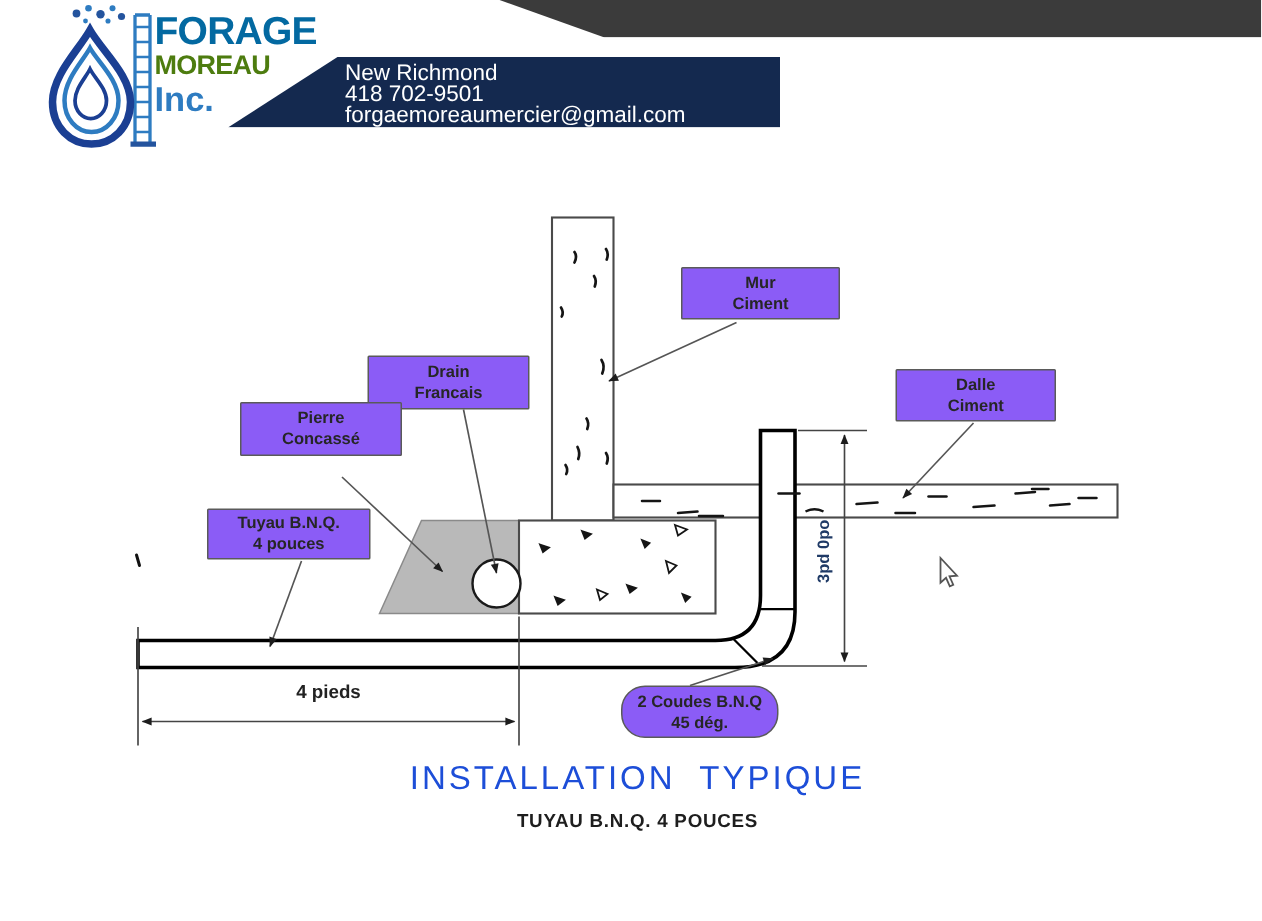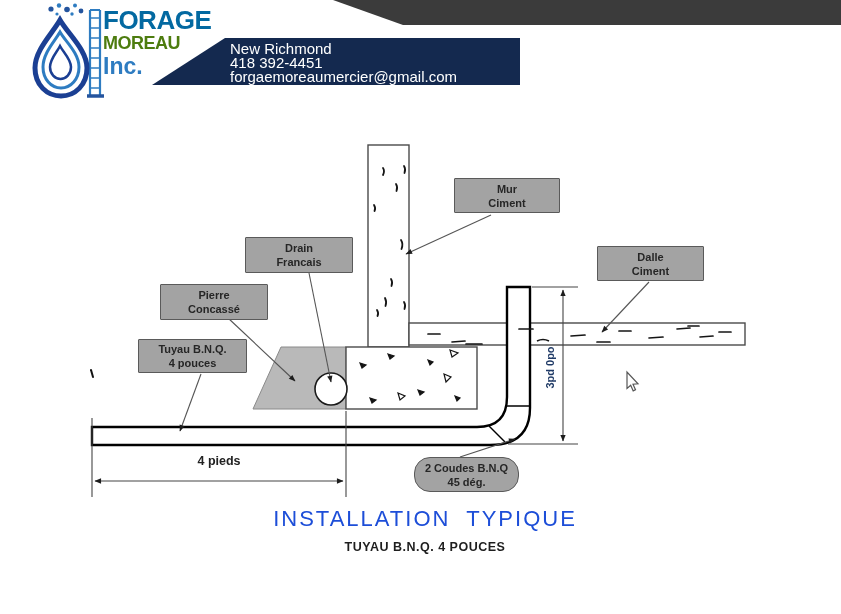--- a/index.html
+++ b/index.html
@@ -13,27 +13,27 @@
           clip-path:polygon(73px 0,368px 0,368px 47px,0 47px);}
   .banner-text{padding:4px 0 0 78px;color:#ffffff;font-size:15px;font-weight:normal;line-height:14px;}
   .logo-svg{position:absolute;left:24px;top:2px;width:85px;height:100px;}
   .logo-text{position:absolute;left:103px;top:9px;font-weight:bold;}
   .logo-l1{font-size:26px;line-height:23px;color:#0369a1;letter-spacing:-0.5px;}
   .logo-l2{font-size:18px;line-height:23px;color:#4d7c0f;letter-spacing:-0.5px;}
   .logo-l3{font-size:23px;line-height:23px;color:#2e7cc1;}
 
   
   .dsvg{position:absolute;left:0;top:0;width:841px;height:614px;}
-  .dlabel{position:absolute;border:1.4px solid #5a5a5a;border-radius:1px;background:#a3a3a3;
+  .dlabel{position:absolute;border:1.4px solid #5a5a5a;border-radius:1px;background:#8b5cf6;
           display:flex;flex-direction:column;align-items:center;justify-content:center;
           font-size:11px;font-weight:bold;color:#262626;line-height:14px;text-align:center;}
   #lbl-mur   {left:454px;top:178px;width:104px;height:33px;}
   #lbl-dalle {left:597px;top:246px;width:105px;height:33px;}
   #lbl-drain {left:245px;top:237px;width:106px;height:34px;}
-  #lbl-pierre{left:160px;top:284px;width:106px;height:34px;}
+  #lbl-pierre{left:160px;top:268px;width:106px;height:34px;}
   #lbl-tuyau {left:138px;top:339px;width:107px;height:32px;align-items:center;}
   #lbl-coudes{left:414px;top:457px;width:103px;height:33px;border-radius:16px;}
 
   .dim-h{position:absolute;left:159px;top:454px;width:120px;text-align:center;
          font-size:12.5px;font-weight:bold;color:#222;}
   .dim-v{position:absolute;left:527px;top:361px;width:46px;height:13px;text-align:center;
          transform:rotate(-90deg);transform-origin:center;
          font-size:11px;font-weight:bold;color:#1f3a66;}
 
   .title-main{position:absolute;left:210px;top:506px;width:430px;text-align:center;
@@ -71,21 +71,21 @@
   </svg>
   <div class="logo-text">
     <div class="logo-l1">FORAGE</div>
     <div class="logo-l2">MOREAU</div>
     <div class="logo-l3">Inc.</div>
   </div>
 
   <div class="banner">
     <div class="banner-text">
       <div>New Richmond</div>
-      <div>418 392-4451</div>
+      <div>418 702-9501</div>
       <div>forgaemoreaumercier@gmail.com</div>
     </div>
   </div>
 
   <svg class="dsvg" viewBox="0 0 841 614">
     <defs>
       <marker id="arr" viewBox="0 0 10 10" refX="9.2" refY="5" markerWidth="8.5" markerHeight="6" orient="auto-start-reverse">
         <path d="M0,1 L10,5 L0,9 Z" fill="#1d1d1d"></path>
       </marker>
     </defs>

